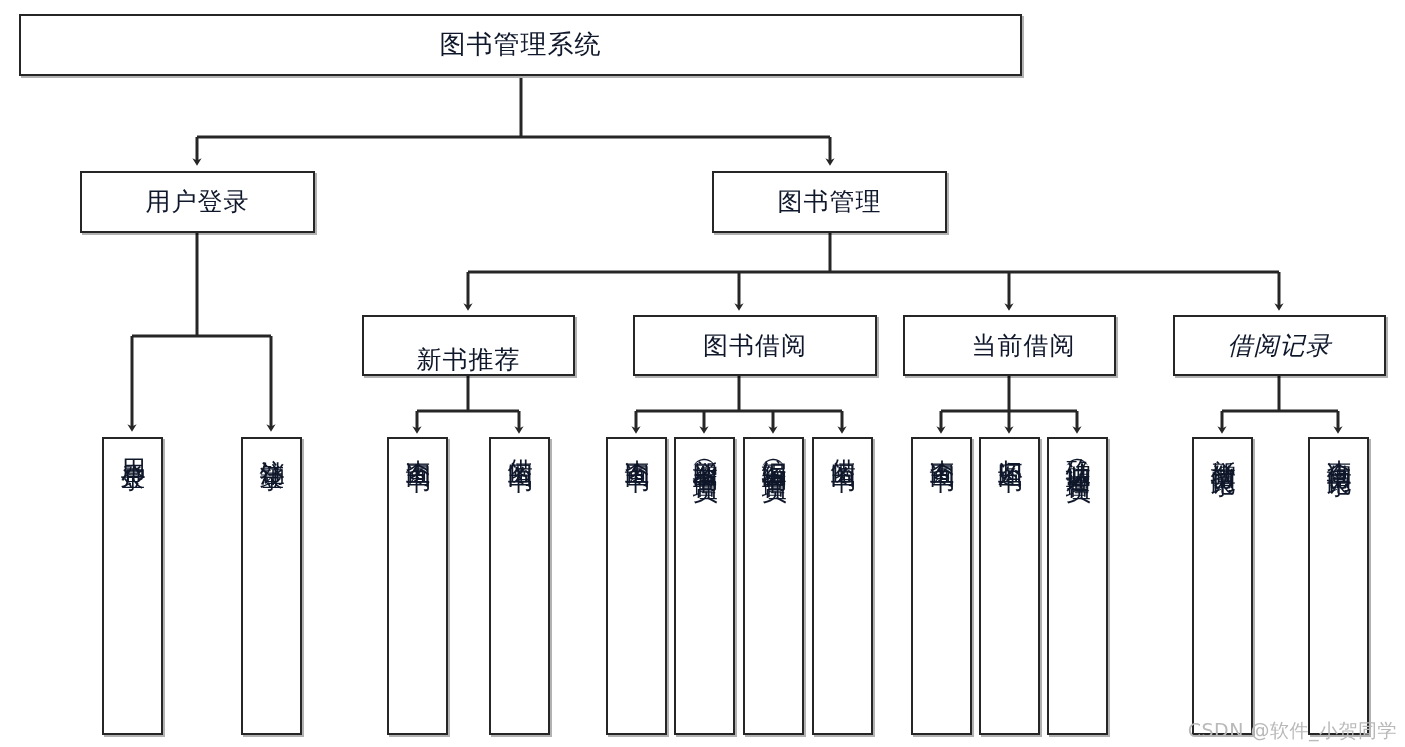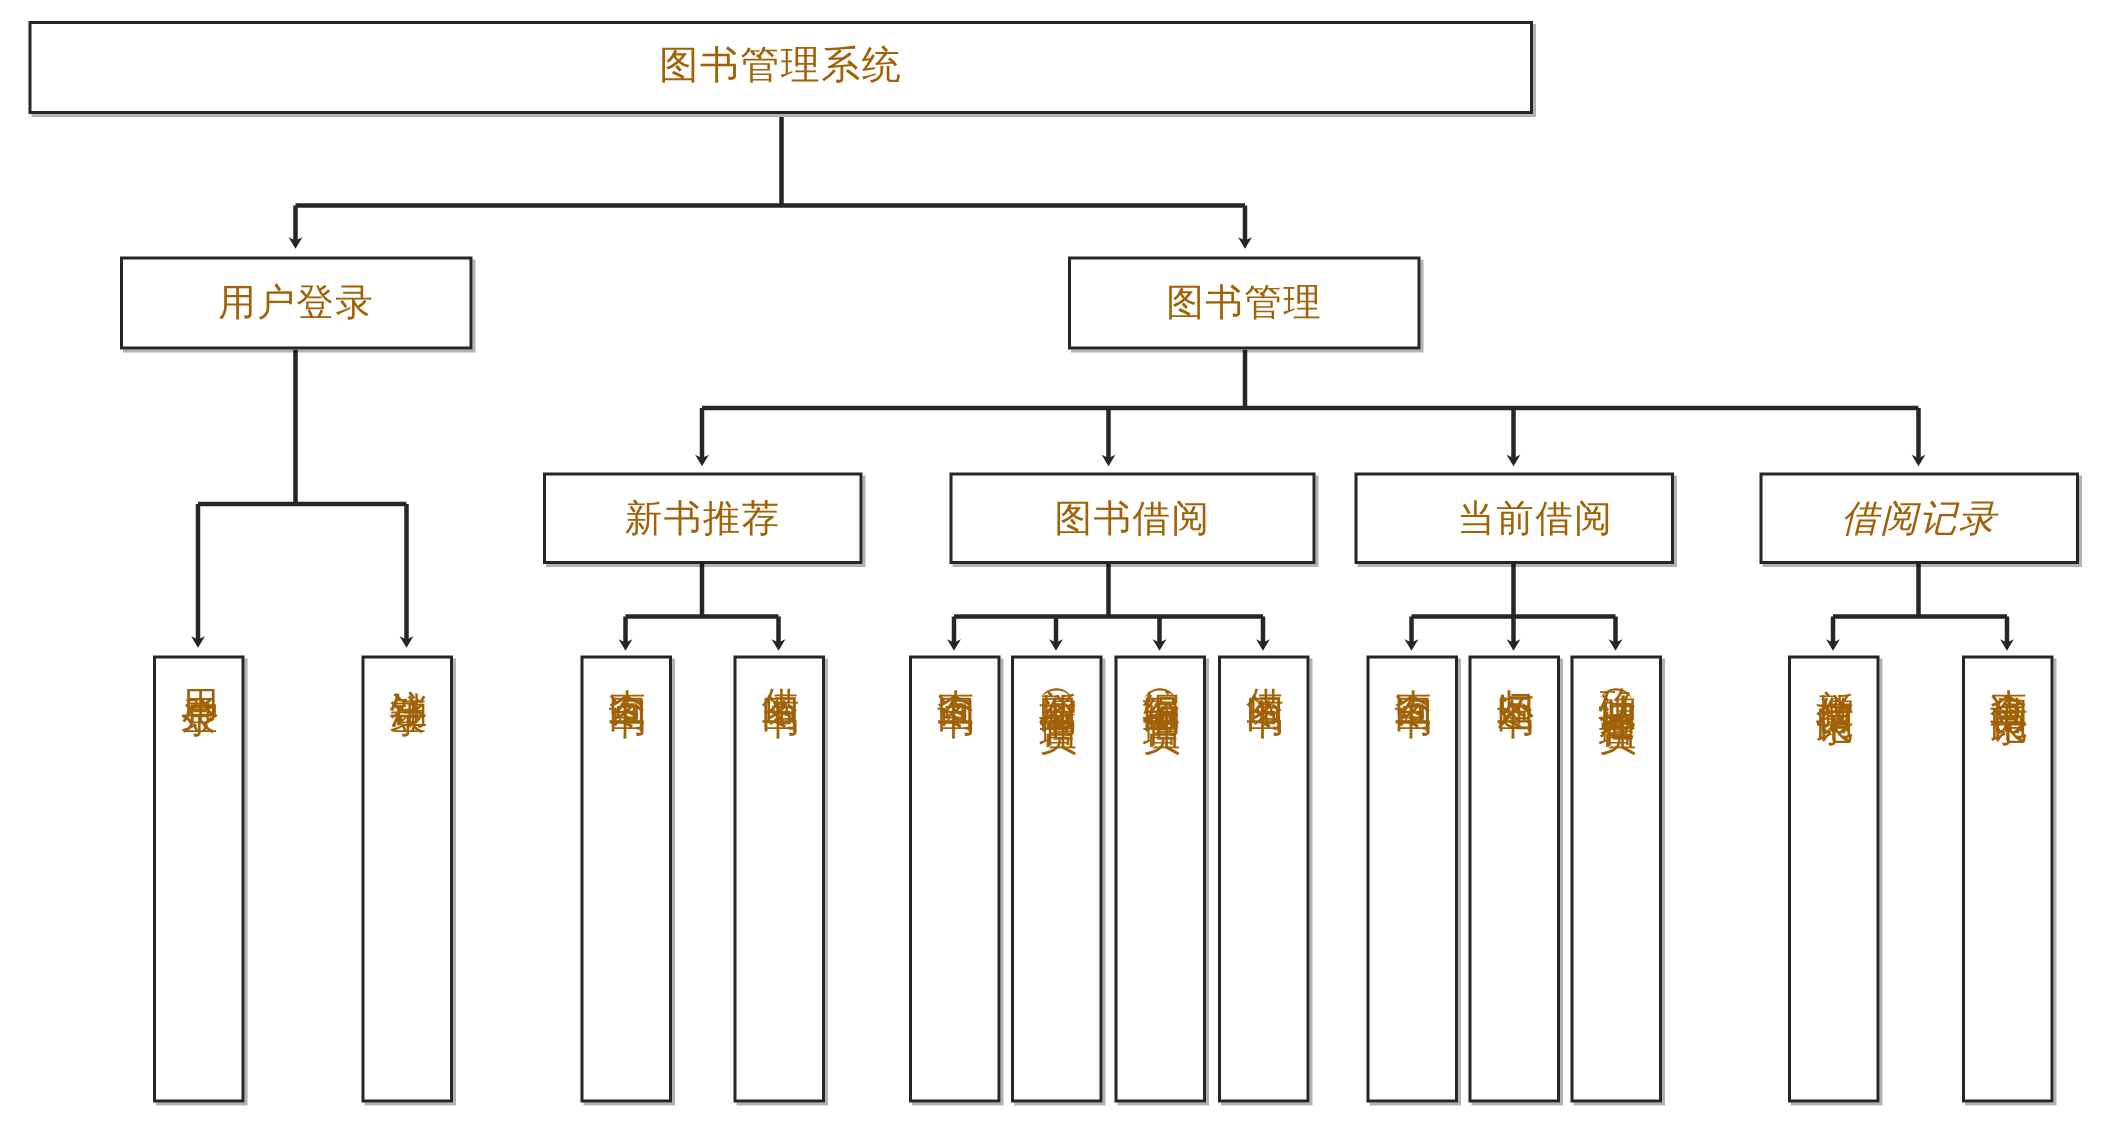--- a/index.html
+++ b/index.html
@@ -12,21 +12,21 @@
 
   svg#wires{position:absolute;left:0;top:0;width:1405px;height:747px;pointer-events:none;}
 
   .node{
     position:absolute;
     box-sizing:border-box;
     background:#ffffff;
     border:2px solid #262626;
     box-shadow:2px 2px 0 rgba(0,0,0,0.30);
     display:flex;align-items:center;justify-content:center;
-    color:#a16207;
+    color:#0f172a;
   }
   .node .lbl{
     display:block;
     text-align:center;
     line-height:1.12;
     white-space:pre;
   }
   
   .h-node .lbl{font-size:25px;letter-spacing:1px;}
   .root .lbl{font-size:26px;}
@@ -116,21 +116,21 @@
   </div>
 
   <div class="node h-node" style="left:80px;top:171px;width:235px;height:62px;">
     <span class="lbl">用户登录</span>
   </div>
 
   <div class="node h-node" style="left:712px;top:171px;width:235px;height:62px;">
     <span class="lbl">图书管理</span>
   </div>
 
-  <div class="node h-node" style="left:362px;top:315px;width:213px;height:61px;">
+  <div class="node h-node" style="left:362px;top:315px;width:213px;height:61px;align-items:flex-end;">
     <span class="lbl">新书推荐</span>
   </div>
 
   <div class="node h-node" style="left:633px;top:315px;width:244px;height:61px;">
     <span class="lbl">图书借阅</span>
   </div>
 
   <div class="node h-node" style="left:903px;top:315px;width:213px;height:61px;padding-left:28px;">
     <span class="lbl">当前借阅</span>
   </div>
@@ -184,14 +184,15 @@
   </div>
 
   <div class="node v-node" style="left:1192px;top:437px;width:61px;height:298px;">
     <span class="lbl">新增借阅记录</span>
   </div>
 
   <div class="node v-node" style="left:1308px;top:437px;width:61px;height:298px;">
     <span class="lbl">查询借阅记录</span>
   </div>
 
+  <div id="watermark">CSDN @软件_小贺同学</div>
 
 </div>
 
 </body></html>

